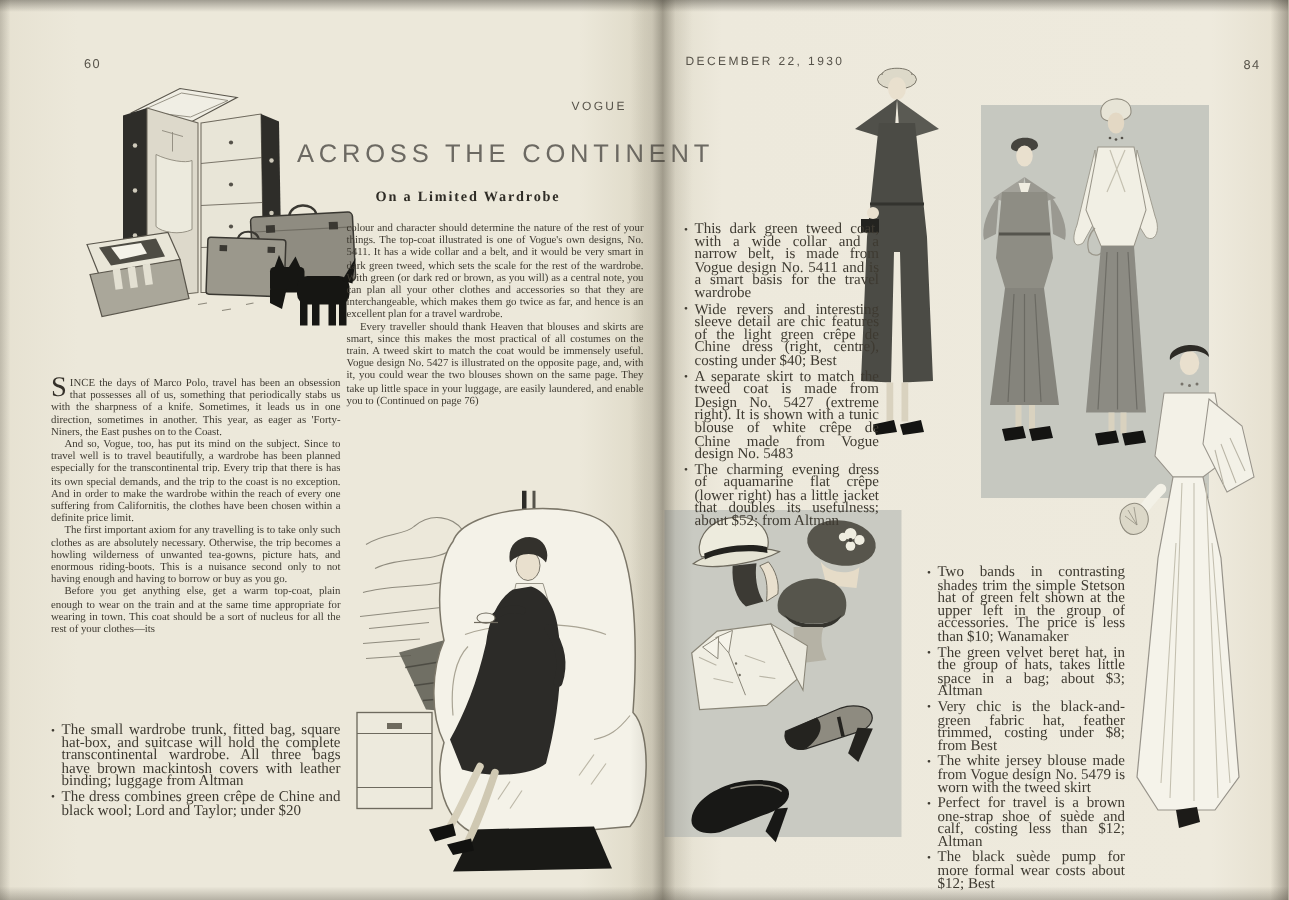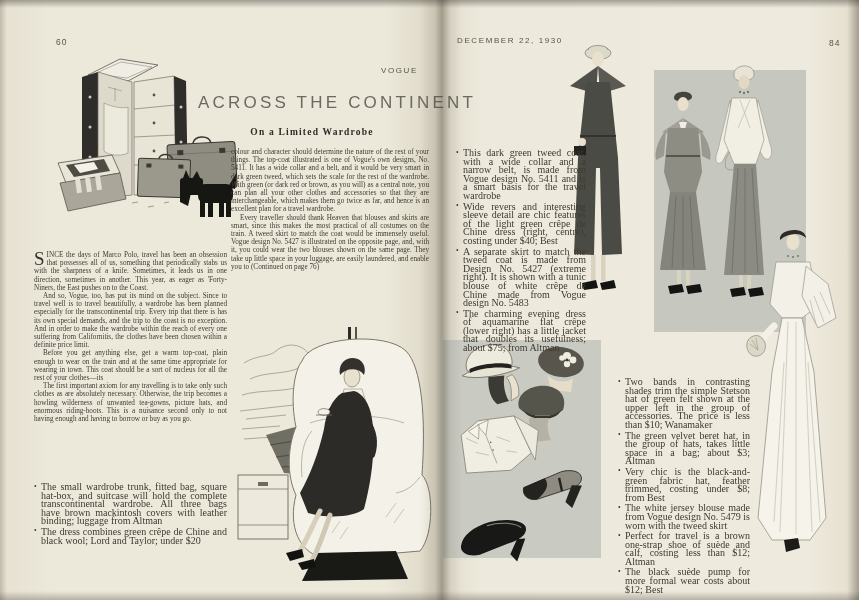--- a/index.html
+++ b/index.html
@@ -96,22 +96,22 @@
   </div>
 
   <div class="abs bodycol" style="left:231px;top:148px;width:198px;">
     <p class="nofirstindent">colour and character should determine the nature of the rest of your things. The top-coat illustrated is one of Vogue's own designs, No. 5411. It has a wide collar and a belt, and it would be very smart in dark green tweed, which sets the scale for the rest of the wardrobe. With green (or dark red or brown, as you will) as a central note, you can plan all your other clothes and accessories so that they are interchangeable, which makes them go twice as far, and hence is an excellent plan for a travel wardrobe.</p>
     <p>Every traveller should thank Heaven that blouses and skirts are smart, since this makes the most practical of all costumes on the train. A tweed skirt to match the coat would be immensely useful. Vogue design No. 5427 is illustrated on the opposite page, and, with it, you could wear the two blouses shown on the same page. They take up little space in your luggage, are easily laundered, and enable you to (Continued on page 76)</p>
   </div>
 
   <div class="abs bodycol" style="left:34px;top:251px;width:193px;">
     <p class="nofirstindent"><span class="dropcap">S</span><span>INCE the days of Marco Polo, travel has been an obsession that possesses all of us, something that periodically stabs us with the sharpness of a knife. Sometimes, it leads us in one direction, sometimes in another. This year, as eager as 'Forty-Niners, the East pushes on to the Coast.</span></p>
     <p>And so, Vogue, too, has put its mind on the subject. Since to travel well is to travel beautifully, a wardrobe has been planned especially for the transcontinental trip. Every trip that there is has its own special demands, and the trip to the coast is no exception. And in order to make the wardrobe within the reach of every one suffering from Californitis, the clothes have been chosen within a definite price limit.</p>
+    <p>The first important axiom for any travelling is to take only such clothes as are absolutely necessary. Otherwise, the trip becomes a howling wilderness of unwanted tea-gowns, picture hats, and enormous riding-boots. This is a nuisance second only to not having enough and having to borrow or buy as you go.</p>
     <p>Before you get anything else, get a warm top-coat, plain enough to wear on the train and at the same time appropriate for wearing in town. This coat should be a sort of nucleus for all the rest of your clothes—its</p>
-    <p>The first important axiom for any travelling is to take only such clothes as are absolutely necessary. Otherwise, the trip becomes a howling wilderness of unwanted tea-gowns, picture hats, and enormous riding-boots. This is a nuisance second only to not having enough and having to borrow or buy as you go.</p>
   </div>
 
   <div class="abs capcol" style="left:34px;top:483px;width:193px;">
     <div class="cap-item">The small wardrobe trunk, fitted bag, square hat-box, and suitcase will hold the complete transcontinental wardrobe. All three bags have brown mackintosh covers with leather binding; luggage from Altman</div>
     <div class="cap-item">The dress combines green crêpe de Chine and black wool; Lord and Taylor; under $20</div>
   </div>
 
   <div class="abs" style="left:236px;top:327px;">
     <svg viewBox="0 0 208 273" width="208" height="273">
       <rect x="112" y="0" width="3" height="42" fill="#2c2b27"></rect>
@@ -273,21 +273,21 @@
         <path d="M54,18 L62,16 L58,40 L50,34 Z" fill="#181816"></path>
         <path d="M22,10 C34,4 50,2 56,6" stroke="#8e8b80" stroke-width="1" fill="none"></path>
       </g>
     </svg>
   </div>
 
   <div class="abs capcol" style="left:456px;top:149px;width:130px;">
     <div class="cap-item">This dark green tweed coat, with a wide collar and a narrow belt, is made from Vogue design No. 5411 and is a smart basis for the travel wardrobe</div>
     <div class="cap-item">Wide revers and interesting sleeve detail are chic features of the light green crêpe de Chine dress (right, centre), costing under $40; Best</div>
     <div class="cap-item">A separate skirt to match the tweed coat is made from Design No. 5427 (extreme right). It is shown with a tunic blouse of white crêpe de Chine made from Vogue design No. 5483</div>
-    <div class="cap-item">The charming evening dress of aquamarine flat crêpe (lower right) has a little jacket that doubles its usefulness; about $75; from Altman</div>
+    <div class="cap-item">The charming evening dress of aquamarine flat crêpe (lower right) has a little jacket that doubles its usefulness; about $52; from Altman</div>
   </div>
 
   <div class="abs capcol" style="left:618px;top:378px;width:132px;">
     <div class="cap-item">Two bands in contrasting shades trim the simple Stetson hat of green felt shown at the upper left in the group of accessories. The price is less than $10; Wanamaker</div>
     <div class="cap-item">The green velvet beret hat, in the group of hats, takes little space in a bag; about $3; Altman</div>
     <div class="cap-item">Very chic is the black-and-green fabric hat, feather trimmed, costing under $8; from Best</div>
     <div class="cap-item">The white jersey blouse made from Vogue design No. 5479 is worn with the tweed skirt</div>
     <div class="cap-item">Perfect for travel is a brown one-strap shoe of suède and calf, costing less than $12; Altman</div>
     <div class="cap-item">The black suède pump for more formal wear costs about $12; Best</div>
   </div>

